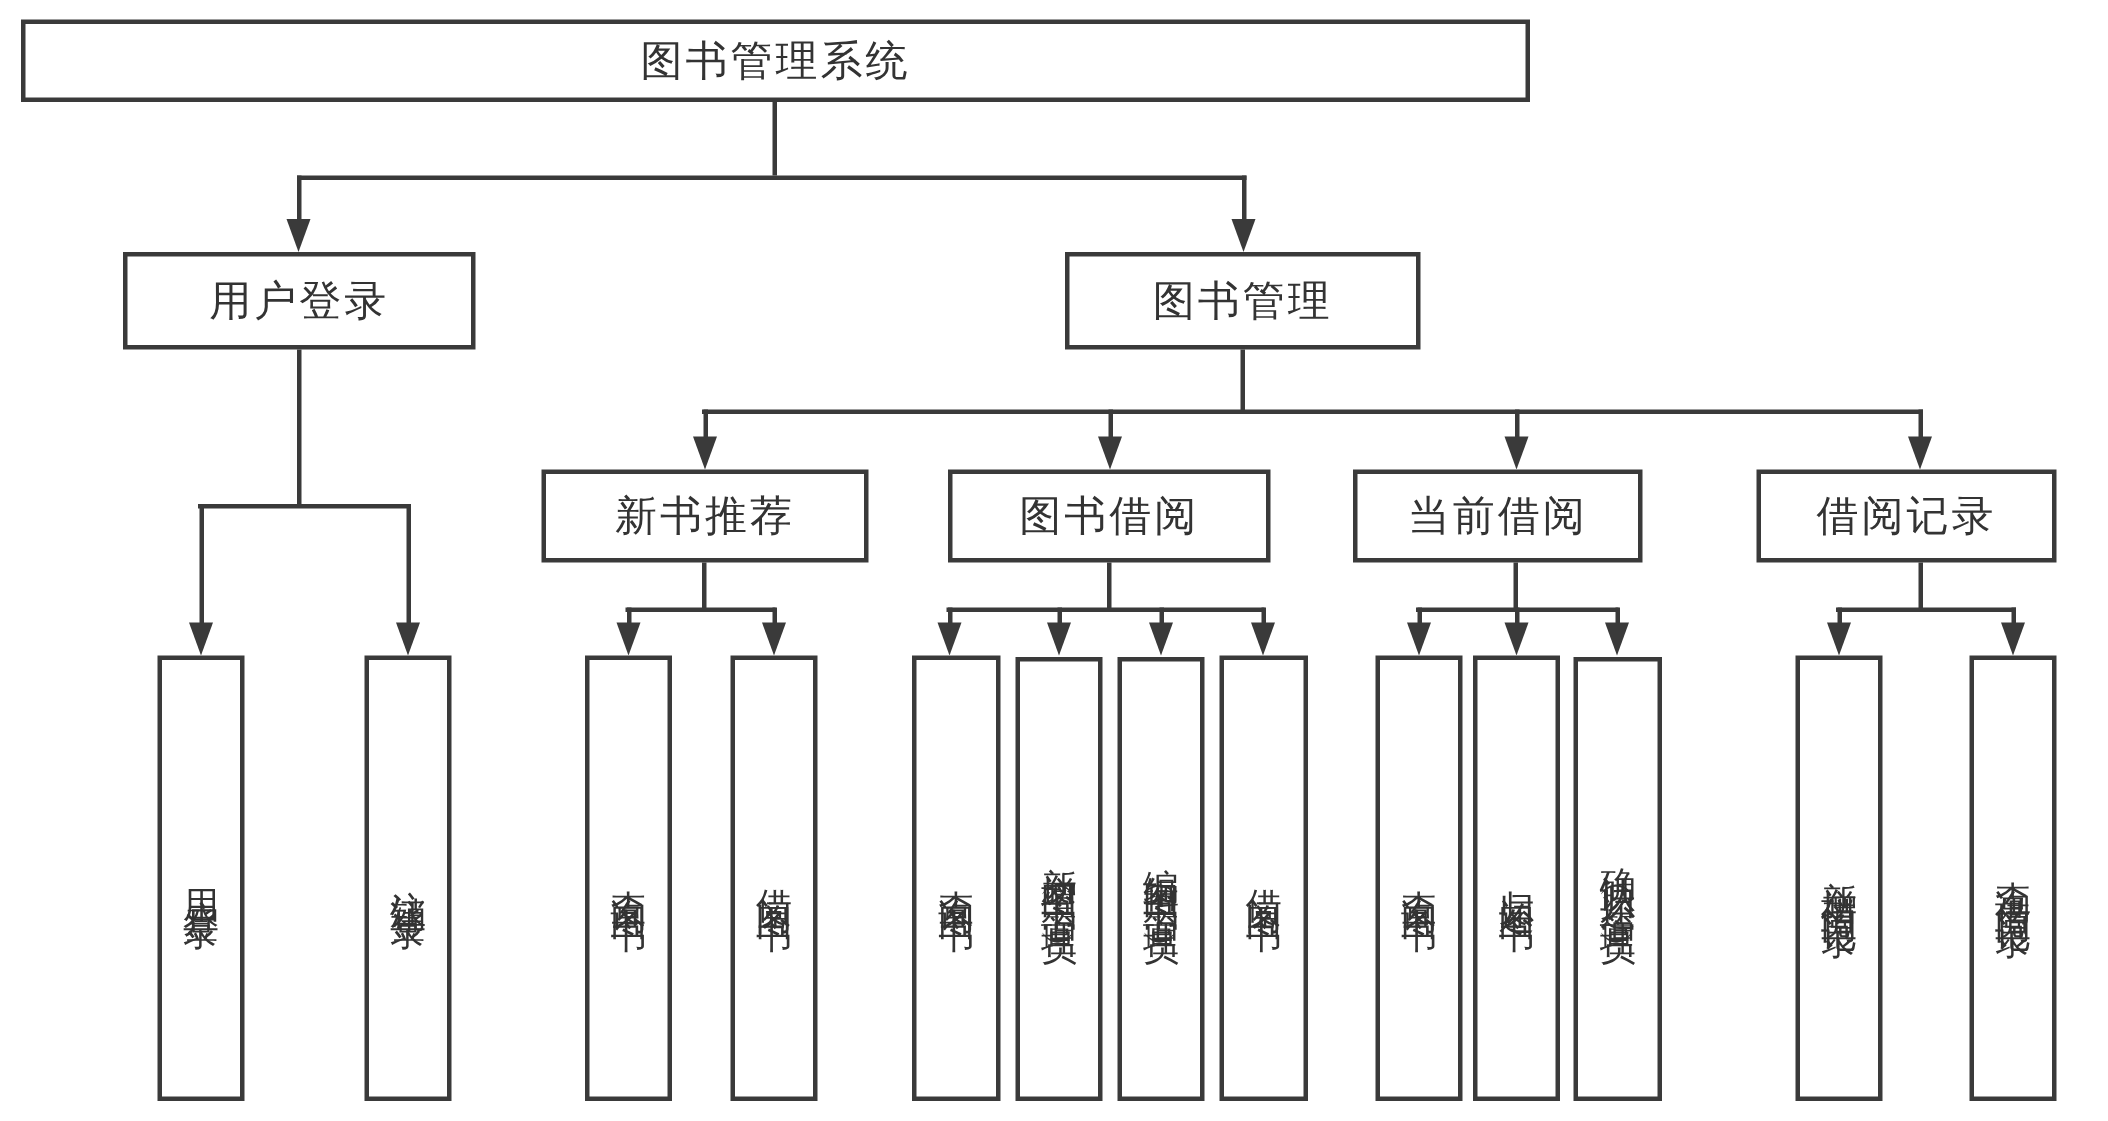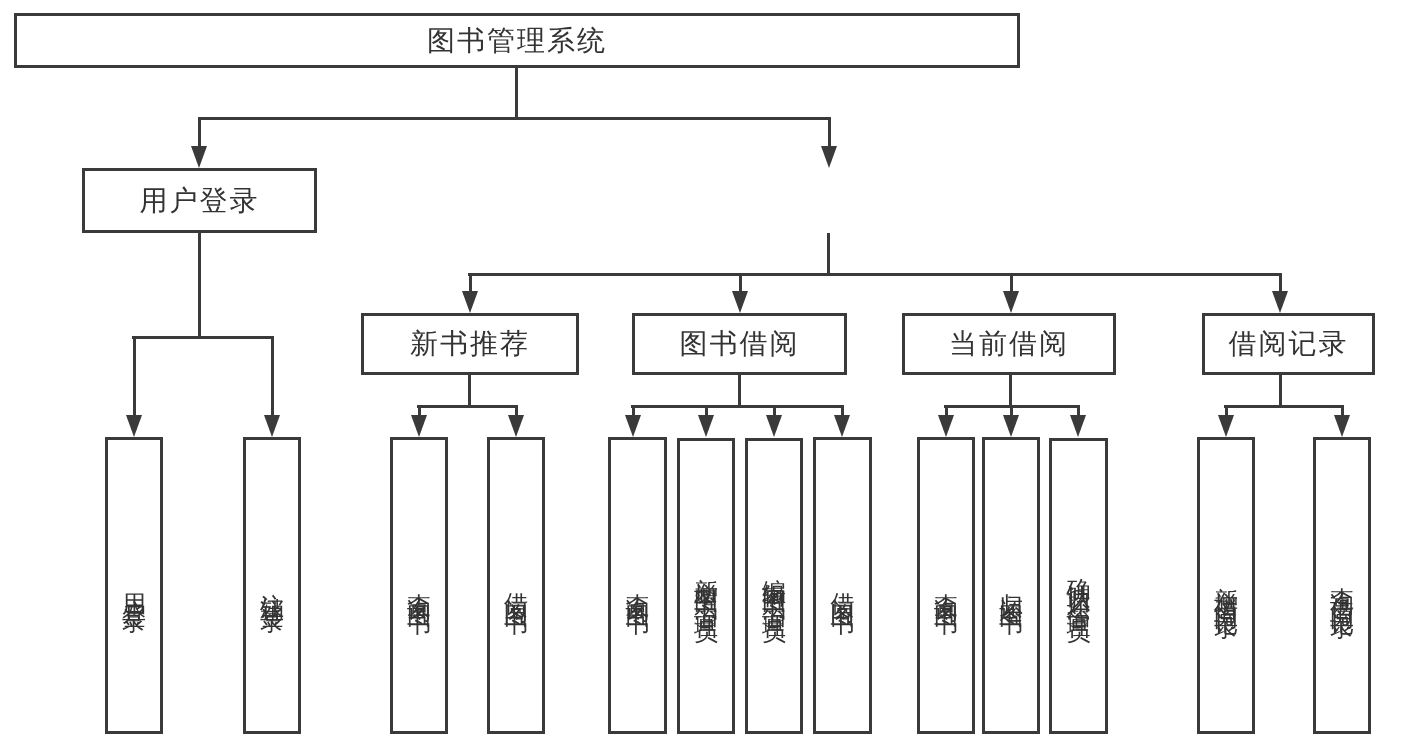--- a/index.html
+++ b/index.html
@@ -52,20 +52,23 @@
   <div class="vline" style="left:515px;top:68px;height:49px"></div>
   <div class="hline" style="left:198px;top:117px;width:633px"></div>
   <div class="vline" style="left:198px;top:117px;height:30px"></div>
   <div class="arrow" style="left:191px;top:146px"></div>
   <div class="vline" style="left:828px;top:117px;height:30px"></div>
   <div class="arrow" style="left:821px;top:146px"></div>
 
   <div class="box hbox" style="left:82px;top:168px;width:235px;height:65px">
     <span class="lbl">用户登录</span>
   </div>
+  <div class="box hbox" style="left:710px;top:168px;width:237px;height:65px">
+    <span class="lbl">图书管理</span>
+  </div>
 
   <div class="vline" style="left:198px;top:233px;height:105px"></div>
   <div class="hline" style="left:132px;top:336px;width:142px"></div>
   <div class="vline" style="left:133px;top:336px;height:80px"></div>
   <div class="arrow" style="left:126px;top:415px"></div>
   <div class="vline" style="left:271px;top:336px;height:80px"></div>
   <div class="arrow" style="left:264px;top:415px"></div>
 
   <div class="vline" style="left:827px;top:233px;height:42px"></div>
   <div class="hline" style="left:468px;top:273px;width:814px"></div>
@@ -77,24 +80,24 @@
   <div class="arrow" style="left:1003px;top:291px"></div>
   <div class="vline" style="left:1279px;top:273px;height:20px"></div>
   <div class="arrow" style="left:1272px;top:291px"></div>
 
   <div class="box hbox" style="left:361px;top:313px;width:218px;height:62px">
     <span class="lbl">新书推荐</span>
   </div>
   <div class="box hbox" style="left:632px;top:313px;width:215px;height:62px">
     <span class="lbl">图书借阅</span>
   </div>
-  <div class="box hbox" style="left:902px;top:313px;width:214px;height:62px">
+  <div class="box hbox" style="left:902px;top:313px;width:193px;height:62px">
     <span class="lbl">当前借阅</span>
   </div>
-  <div class="box hbox" style="left:1202px;top:313px;width:173px;height:62px">
+  <div class="box hbox" style="left:1171px;top:313px;width:200px;height:62px">
     <span class="lbl">借阅记录</span>
   </div>
 
   <div class="vline" style="left:468px;top:375px;height:32px"></div>
   <div class="hline" style="left:417px;top:405px;width:100px"></div>
   <div class="vline" style="left:418px;top:405px;height:12px"></div>
   <div class="arrow" style="left:411px;top:415px"></div>
   <div class="vline" style="left:515px;top:405px;height:12px"></div>
   <div class="arrow" style="left:508px;top:415px"></div>
 

